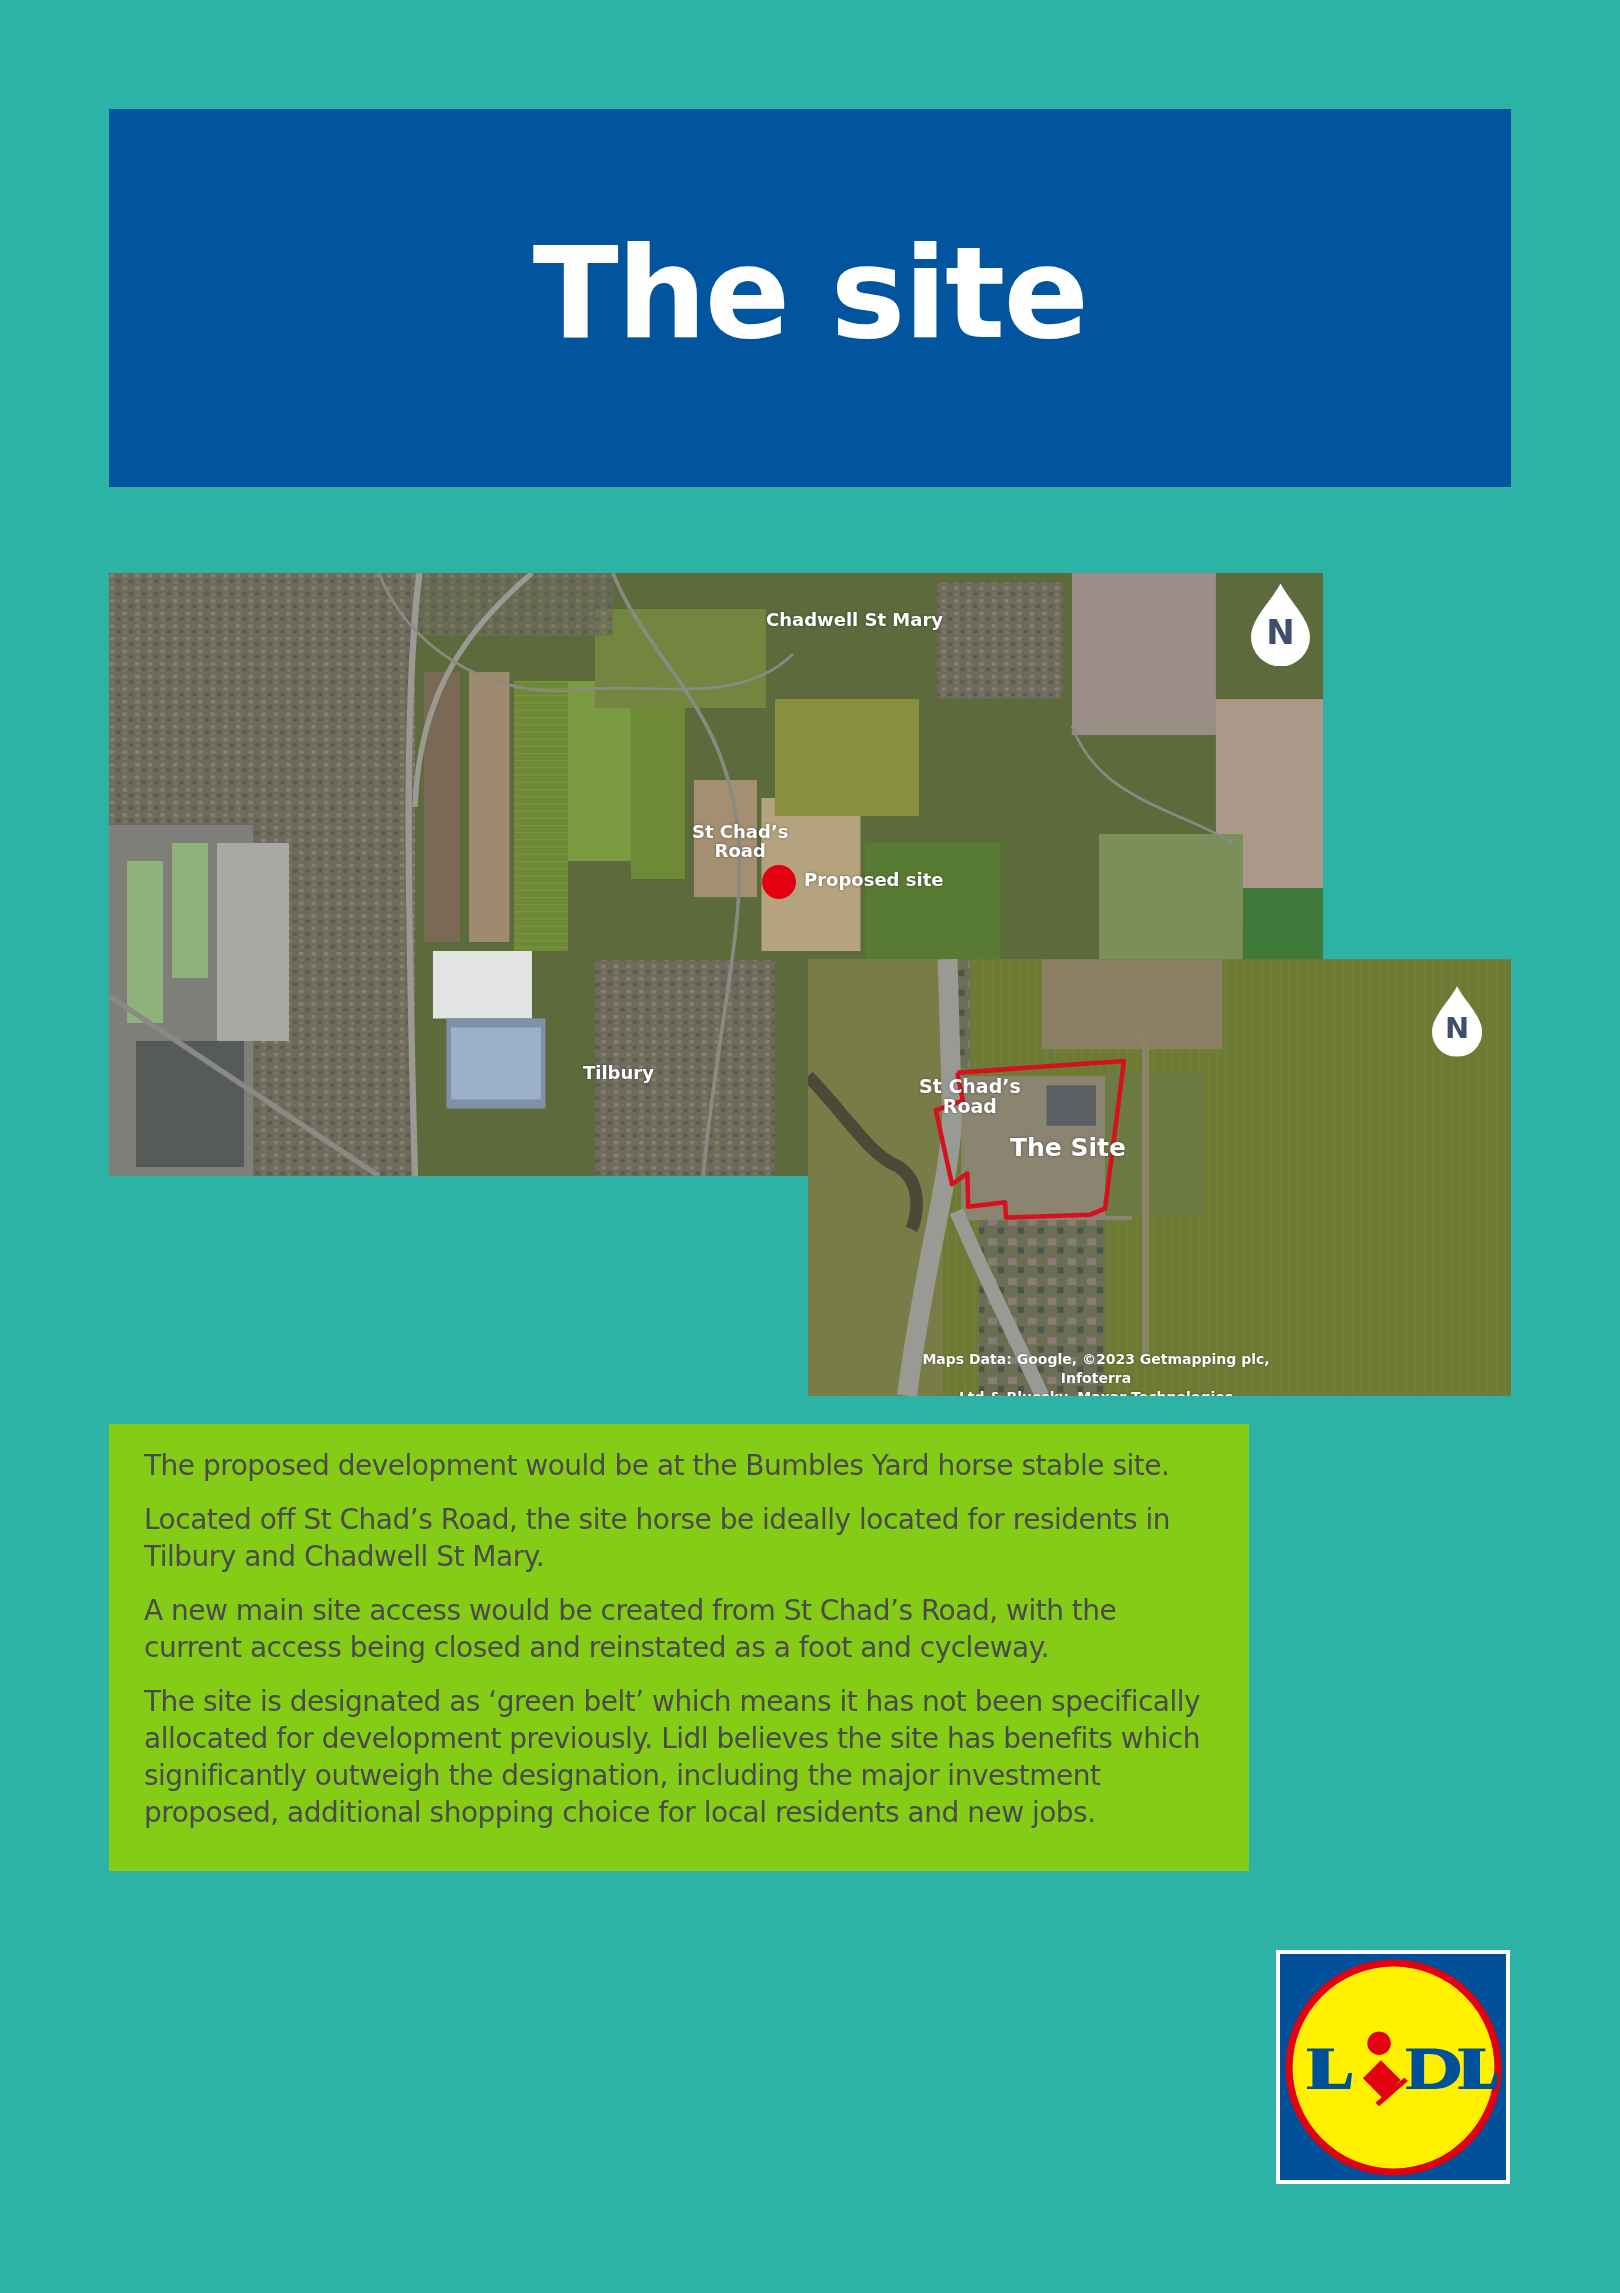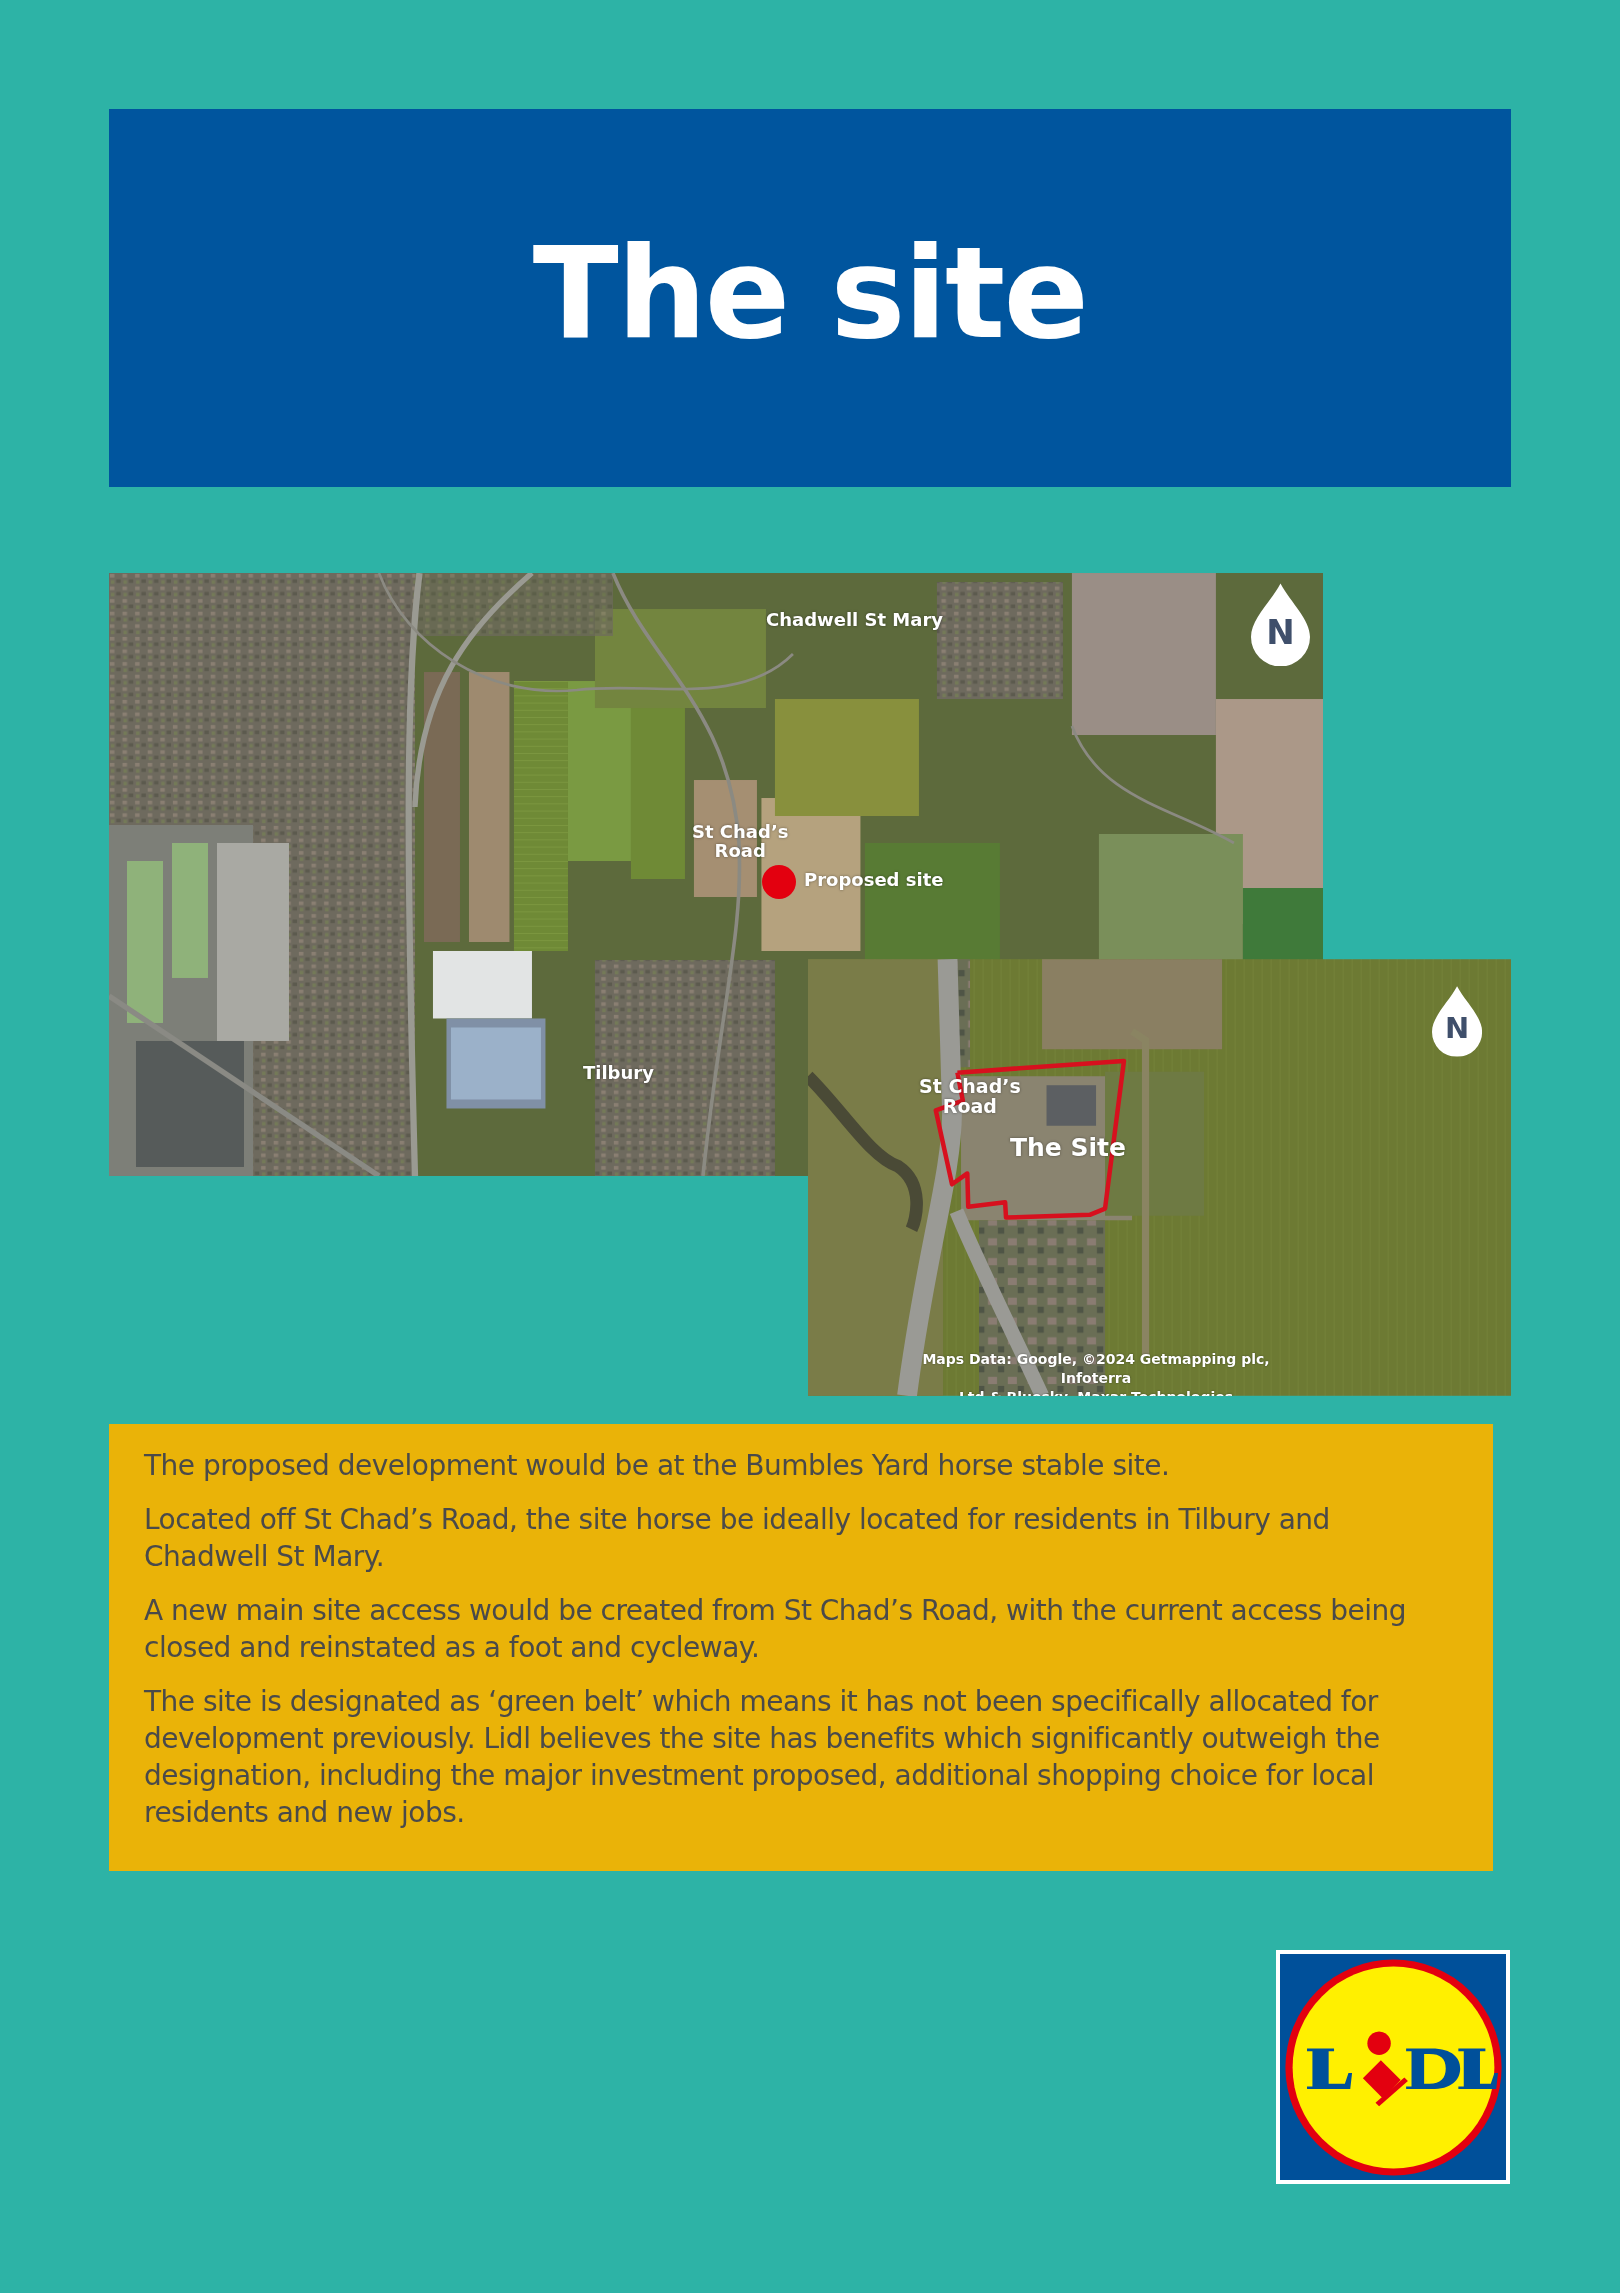--- a/index.html
+++ b/index.html
@@ -48,22 +48,22 @@
     position: absolute; left: 0; right: 0; top: 32px; text-align: center;
     color: #3f4f6b; font-weight: bold; font-size: 34px; line-height: 1;
     font-family: "DejaVu Sans", sans-serif;
   }
   .dot {
     position: absolute; width: 34px; height: 34px; border-radius: 50%;
     background: #e3000f;
   }
   .textbox {
     position: absolute; left: 109px; top: 1424px;
-    width: 1384px; height: 447px;
-    background: #eab308;
+    width: 1140px; height: 447px;
+    background: #84cc16;
     box-sizing: border-box;
     padding: 23.4px 36px 0 35px;
     color: #4a4a4a;
   }
   .textbox p {
     margin: 0 0 17px 0;
     font-family: "DejaVu Sans", sans-serif;
     font-size: 28px; line-height: 37px;
     letter-spacing: -0.5px;
   }
@@ -192,21 +192,21 @@
   <div class="lbl" style="left:202px; top:176px; font-size:25px;">The Site</div>
 
   <div class="north" style="left:624px; top:27px; transform: scale(0.85); transform-origin: top left;">
     <svg width="59" height="83" viewBox="0 0 66 92">
       <path d="M33 0 C 45 22, 66 40, 66 60 A 33 33 0 0 1 0 60 C 0 40, 21 22, 33 0 Z" fill="#ffffff"></path>
     </svg>
     <div class="n">N</div>
   </div>
 
   <div class="credit" style="left:99px; top:391px; width:378px; text-align:center;">
-    <div>Maps Data: Google, ©2024 Getmapping plc, Infoterra</div>
+    <div>Maps Data: Google, ©2023 Getmapping plc, Infoterra</div>
     <div>Ltd &amp; Bluesky, Maxar Technologies</div>
   </div>
 </div>
 
 <div class="textbox">
   <p>The proposed development would be at the Bumbles Yard horse stable site.</p>
   <p>Located off St Chad’s Road, the site horse be ideally located for residents in Tilbury and Chadwell St Mary.</p>
   <p>A new main site access would be created from St Chad’s Road, with the current access being closed and reinstated as a foot and cycleway.</p>
   <p>The site is designated as ‘green belt’ which means it has not been specifically allocated for development previously. Lidl believes the site has benefits which significantly outweigh the designation, including the major investment proposed, additional shopping choice for local residents and new jobs.</p>
 </div>

